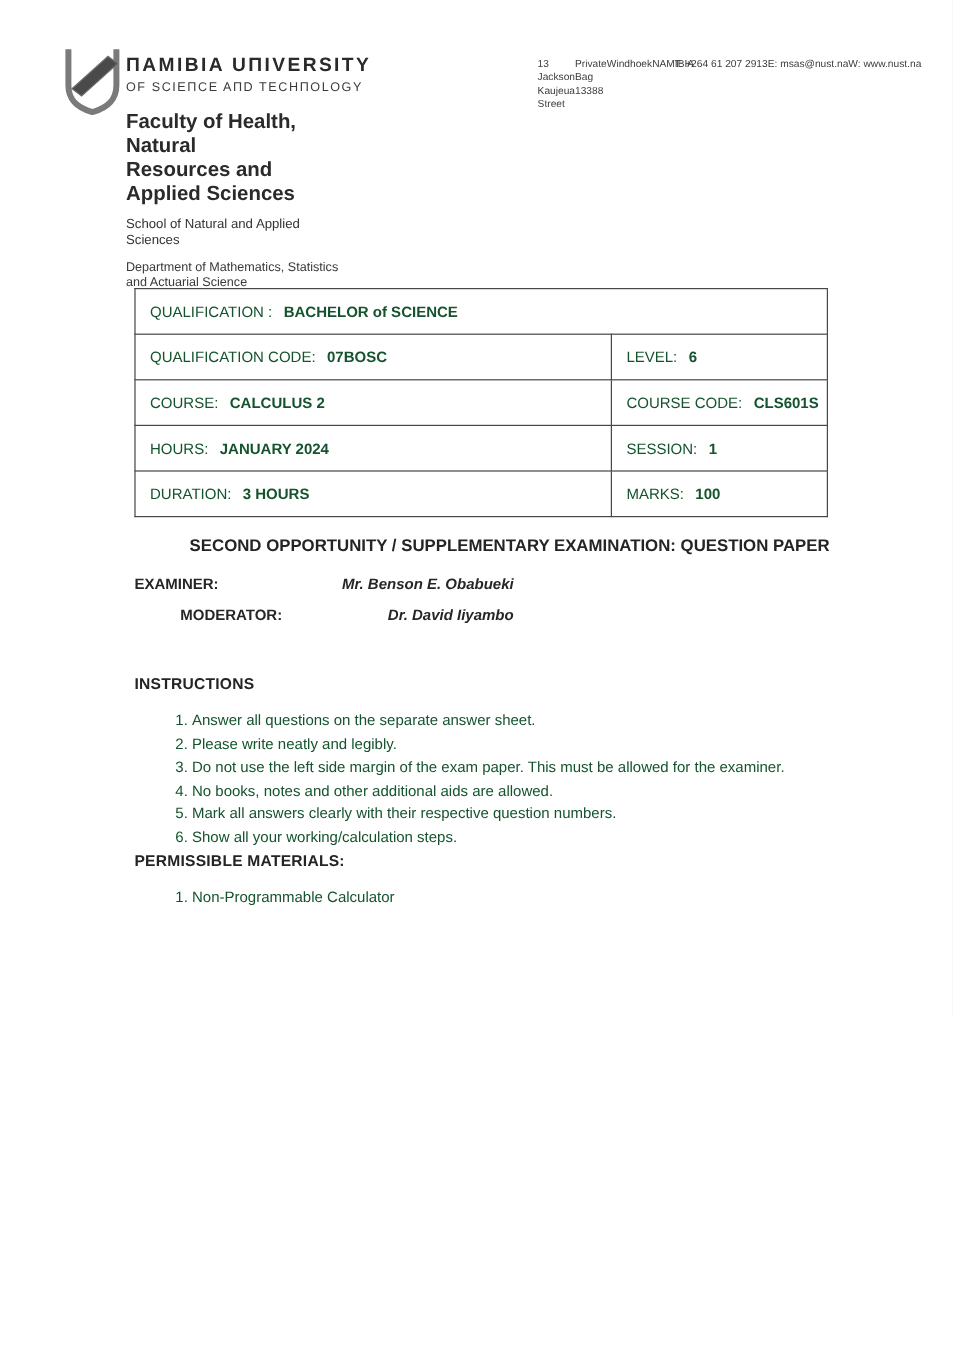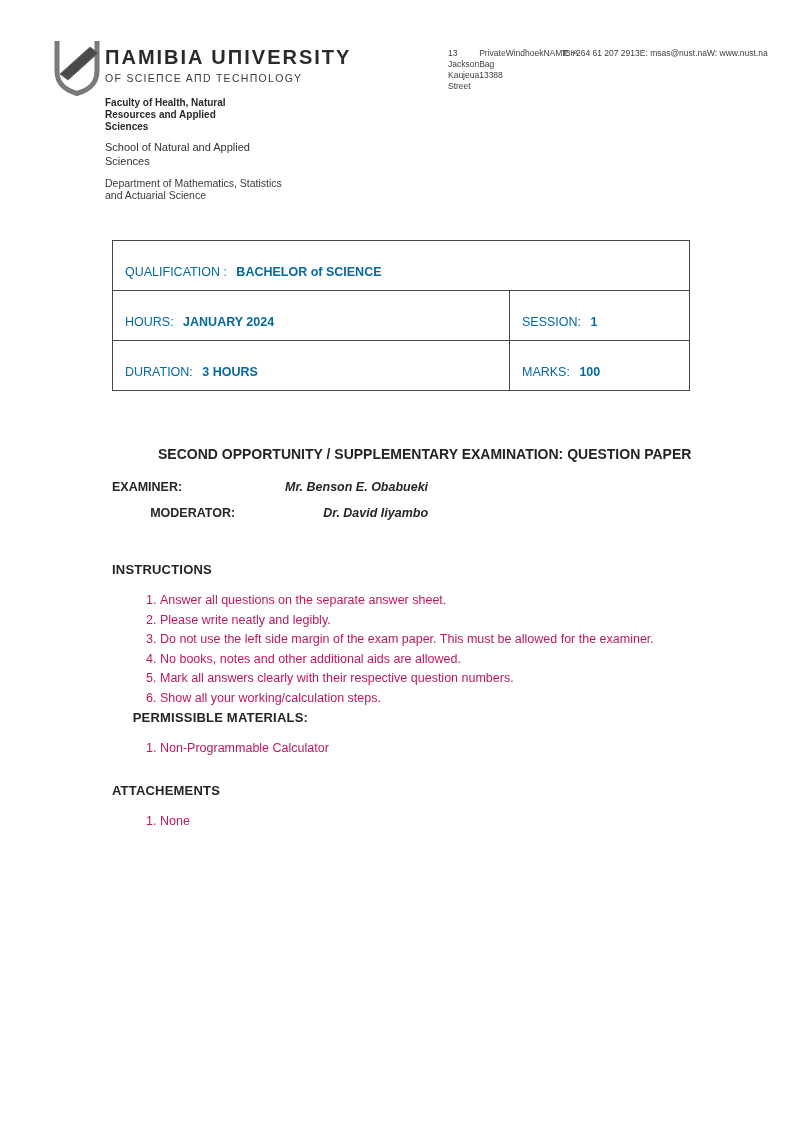--- a/index.html
+++ b/index.html
@@ -5,58 +5,58 @@
   html,body { margin:0; padding:0; background:#e9e9e9; }
   .page {
     position:relative; width:794px; height:1123px; margin:0 auto;
     background:#ffffff; overflow:hidden;
     font-family:"Liberation Sans", sans-serif; color:#262626;
   }
 
   
   .logo { position:absolute; left:50px; top:38px; width:54px; height:58px; }
   .uni-block { position:absolute; left:105px; top:46px; }
-  .uni-name { font-size:20px; font-weight:bold; letter-spacing:2px; color:#2a2a2a; }
+  .uni-name { font-size:16px; font-weight:bold; letter-spacing:2px; color:#2a2a2a; }
   .uni-sub  { font-size:10.5px; font-weight:normal; letter-spacing:1.3px; color:#3a3a3a; margin-top:3px; }
-  .faculty  { margin-top:13px; width:148px; font-size:10px; font-weight:bold; line-height:1.18; color:#2a2a2a; }
+  .faculty  { margin-top:13px; width:148px; font-size:17px; font-weight:bold; line-height:1.18; color:#2a2a2a; }
   .school   { margin-top:9px;  width:170px; font-size:11px;  line-height:1.2; color:#333; }
   .dept     { margin-top:9px;  width:180px; font-size:10.5px; line-height:1.2; color:#3a3a3a; }
 
   .contact { position:absolute; left:448px; top:48px; display:flex; gap:14px;
              font-size:8.5px; line-height:1.3; color:#3c3c3c; }
   .contact .col { display:flex; flex-direction:row; }
   .contact .col.address { width:100px; }
 
   
   .qual-table { position:absolute; left:112px; top:240px; width:578px;
                 border-collapse:collapse; }
   .qual-table td {
-    border:1px solid #474747; height:37px; padding:12px 0 0 12px;
-    font-size:12.5px; vertical-align:middle; color:#0369a1; white-space:nowrap;
+    border:1px solid #474747; height:37px; padding:0 0 0 12px;
+    font-size:12.5px; vertical-align:middle; color:#14532d; white-space:nowrap;
   }
   .qual-table td.c1 { width:384px; }
   .qual-table .lbl { font-weight:normal; }
   .qual-table .val { font-weight:bold; margin-left:6px; }
 
   .exam-type { position:absolute; left:158px; top:446px; font-size:14px; font-weight:bold; color:#242424; }
 
   
   .staff { position:absolute; left:112px; top:480px; font-size:12.5px; }
   .staff .row { display:flex; margin-bottom:12px;justify-content:flex-end; }
   .staff .label { width:173px; font-weight:bold; }
   .staff .name  { font-weight:bold; font-style:italic; }
 
   
   .section { position:absolute; left:112px; font-size:12.5px; }
   .section h2 { margin:0; font-size:13px; font-weight:bold; color:#242424; letter-spacing:0.2px; }
   .section ol { margin:14px 0 0 0; padding-left:48px; }
-  .section ol li { margin-bottom:1px; line-height:18.5px; color:#be185d; }
+  .section ol li { margin-bottom:1px; line-height:18.5px; color:#14532d; }
 
   .sec-instructions { top:562px; }
-  .sec-permissible  { top:710px;text-align:center; }
+  .sec-permissible  { top:710px; }
   .sec-attachments  { top:783px; }
   .sec-permissible ol, .sec-attachments ol { }
 
   .footer-note { position:absolute; left:131px; top:858px; width:578px;
                  text-align:center; font-size:13px; font-weight:bold; color:#242424; }
 </style>
 </head>
 <body>
 
 <div class="page">
@@ -89,20 +89,40 @@
       <span>W: www.nust.na</span>
     </div>
   </div>
 
   <table class="qual-table">
     <tbody>
       <tr>
         <td colspan="2">
           <span class="lbl">QUALIFICATION :</span>
           <span class="val">BACHELOR of SCIENCE</span>
+        </td>
+      </tr>
+      <tr>
+        <td class="c1">
+          <span class="lbl">QUALIFICATION CODE:</span>
+          <span class="val">07BOSC</span>
+        </td>
+        <td>
+          <span class="lbl">LEVEL:</span>
+          <span class="val">6</span>
+        </td>
+      </tr>
+      <tr>
+        <td class="c1">
+          <span class="lbl">COURSE:</span>
+          <span class="val">CALCULUS 2</span>
+        </td>
+        <td>
+          <span class="lbl">COURSE CODE:</span>
+          <span class="val">CLS601S</span>
         </td>
       </tr>
       <tr>
         <td class="c1">
           <span class="lbl">HOURS:</span>
           <span class="val">JANUARY 2024</span>
         </td>
         <td>
           <span class="lbl">SESSION:</span>
           <span class="val">1</span>
@@ -146,21 +166,15 @@
     </ol>
   </div>
 
   <div class="section sec-permissible">
     <h2>PERMISSIBLE MATERIALS:</h2>
     <ol>
       <li>Non-Programmable Calculator</li>
     </ol>
   </div>
 
-  <div class="section sec-attachments">
-    <h2>ATTACHEMENTS</h2>
-    <ol>
-      <li>None</li>
-    </ol>
-  </div>
 
 
 </div>
 
 </body></html>

